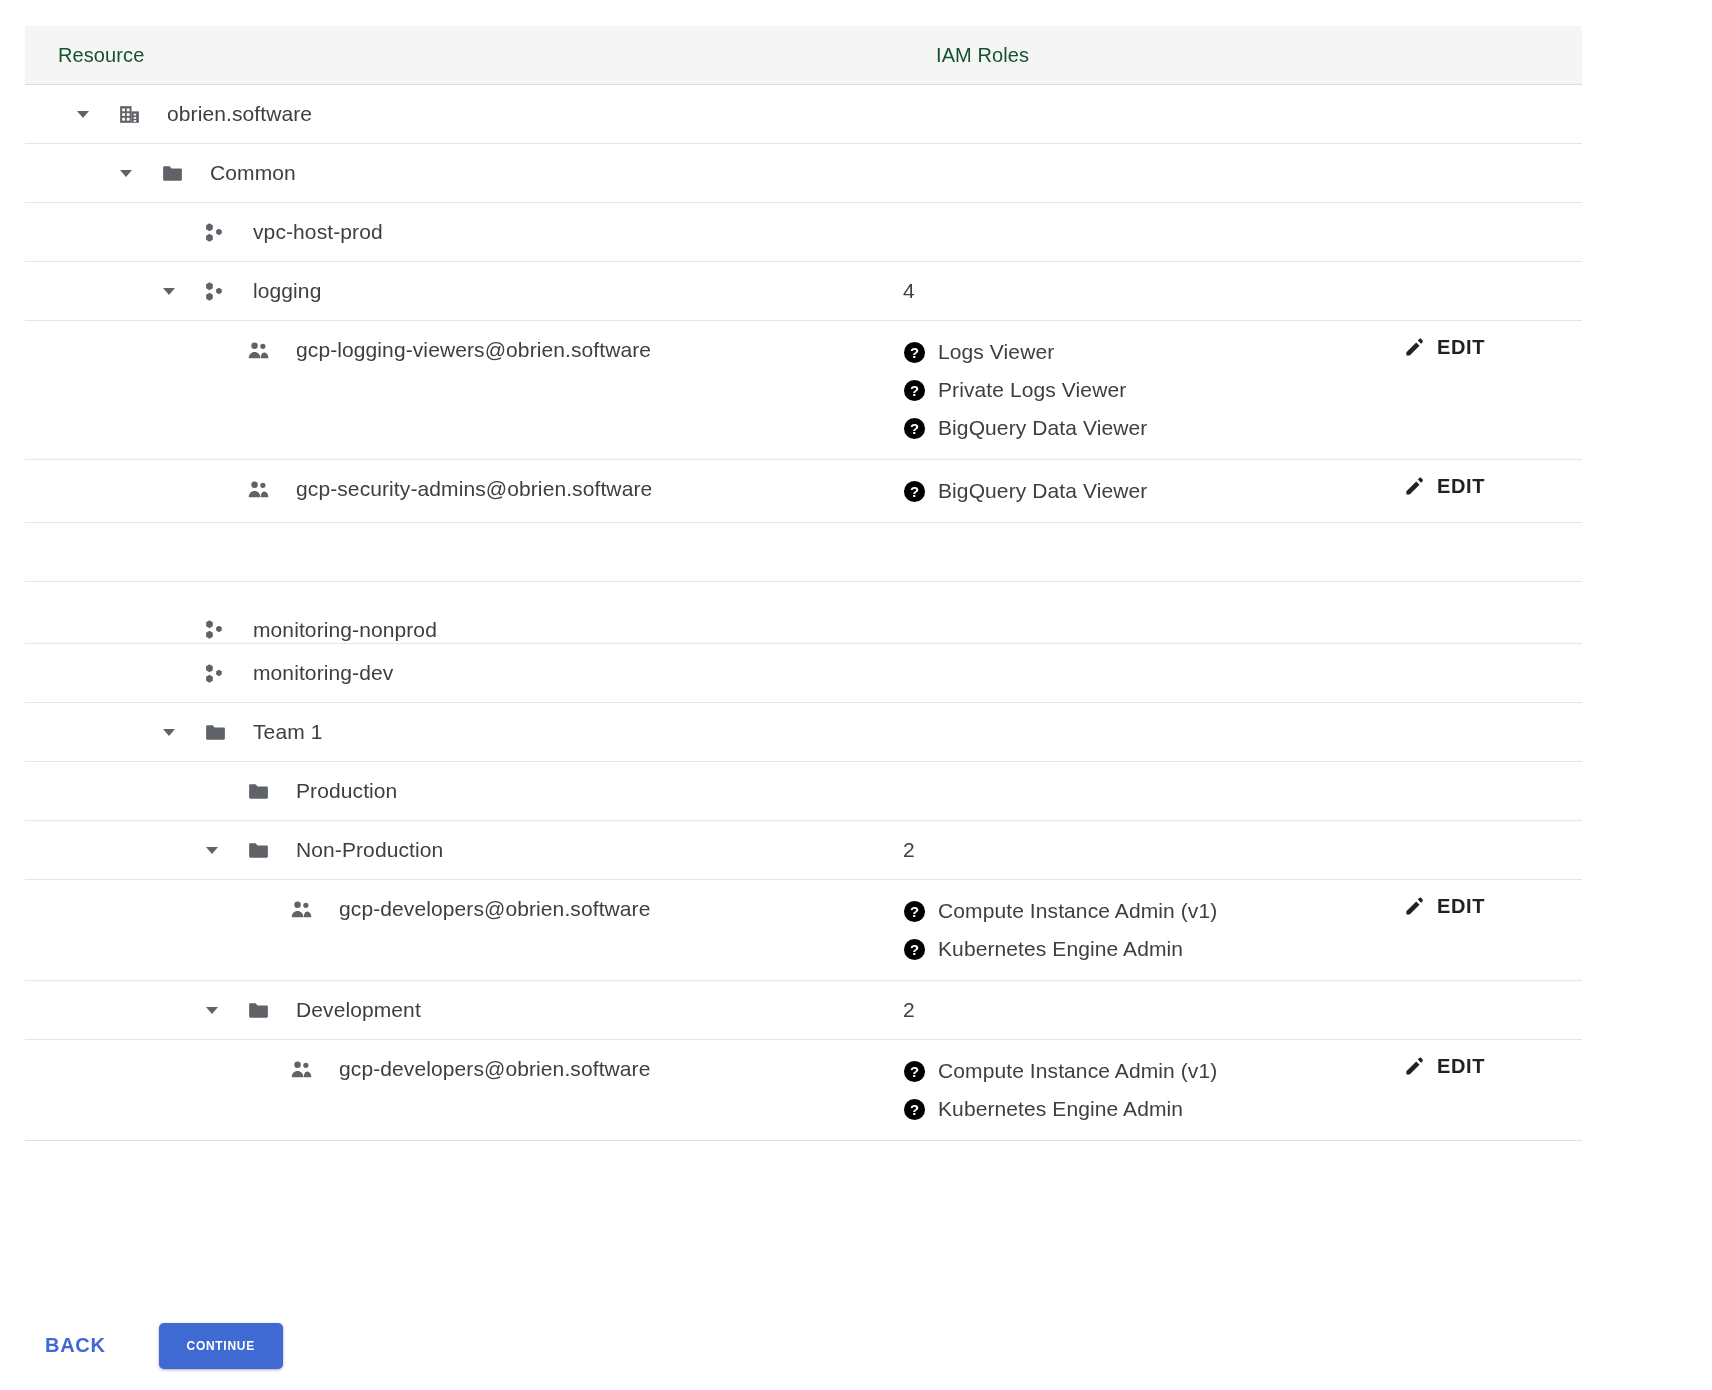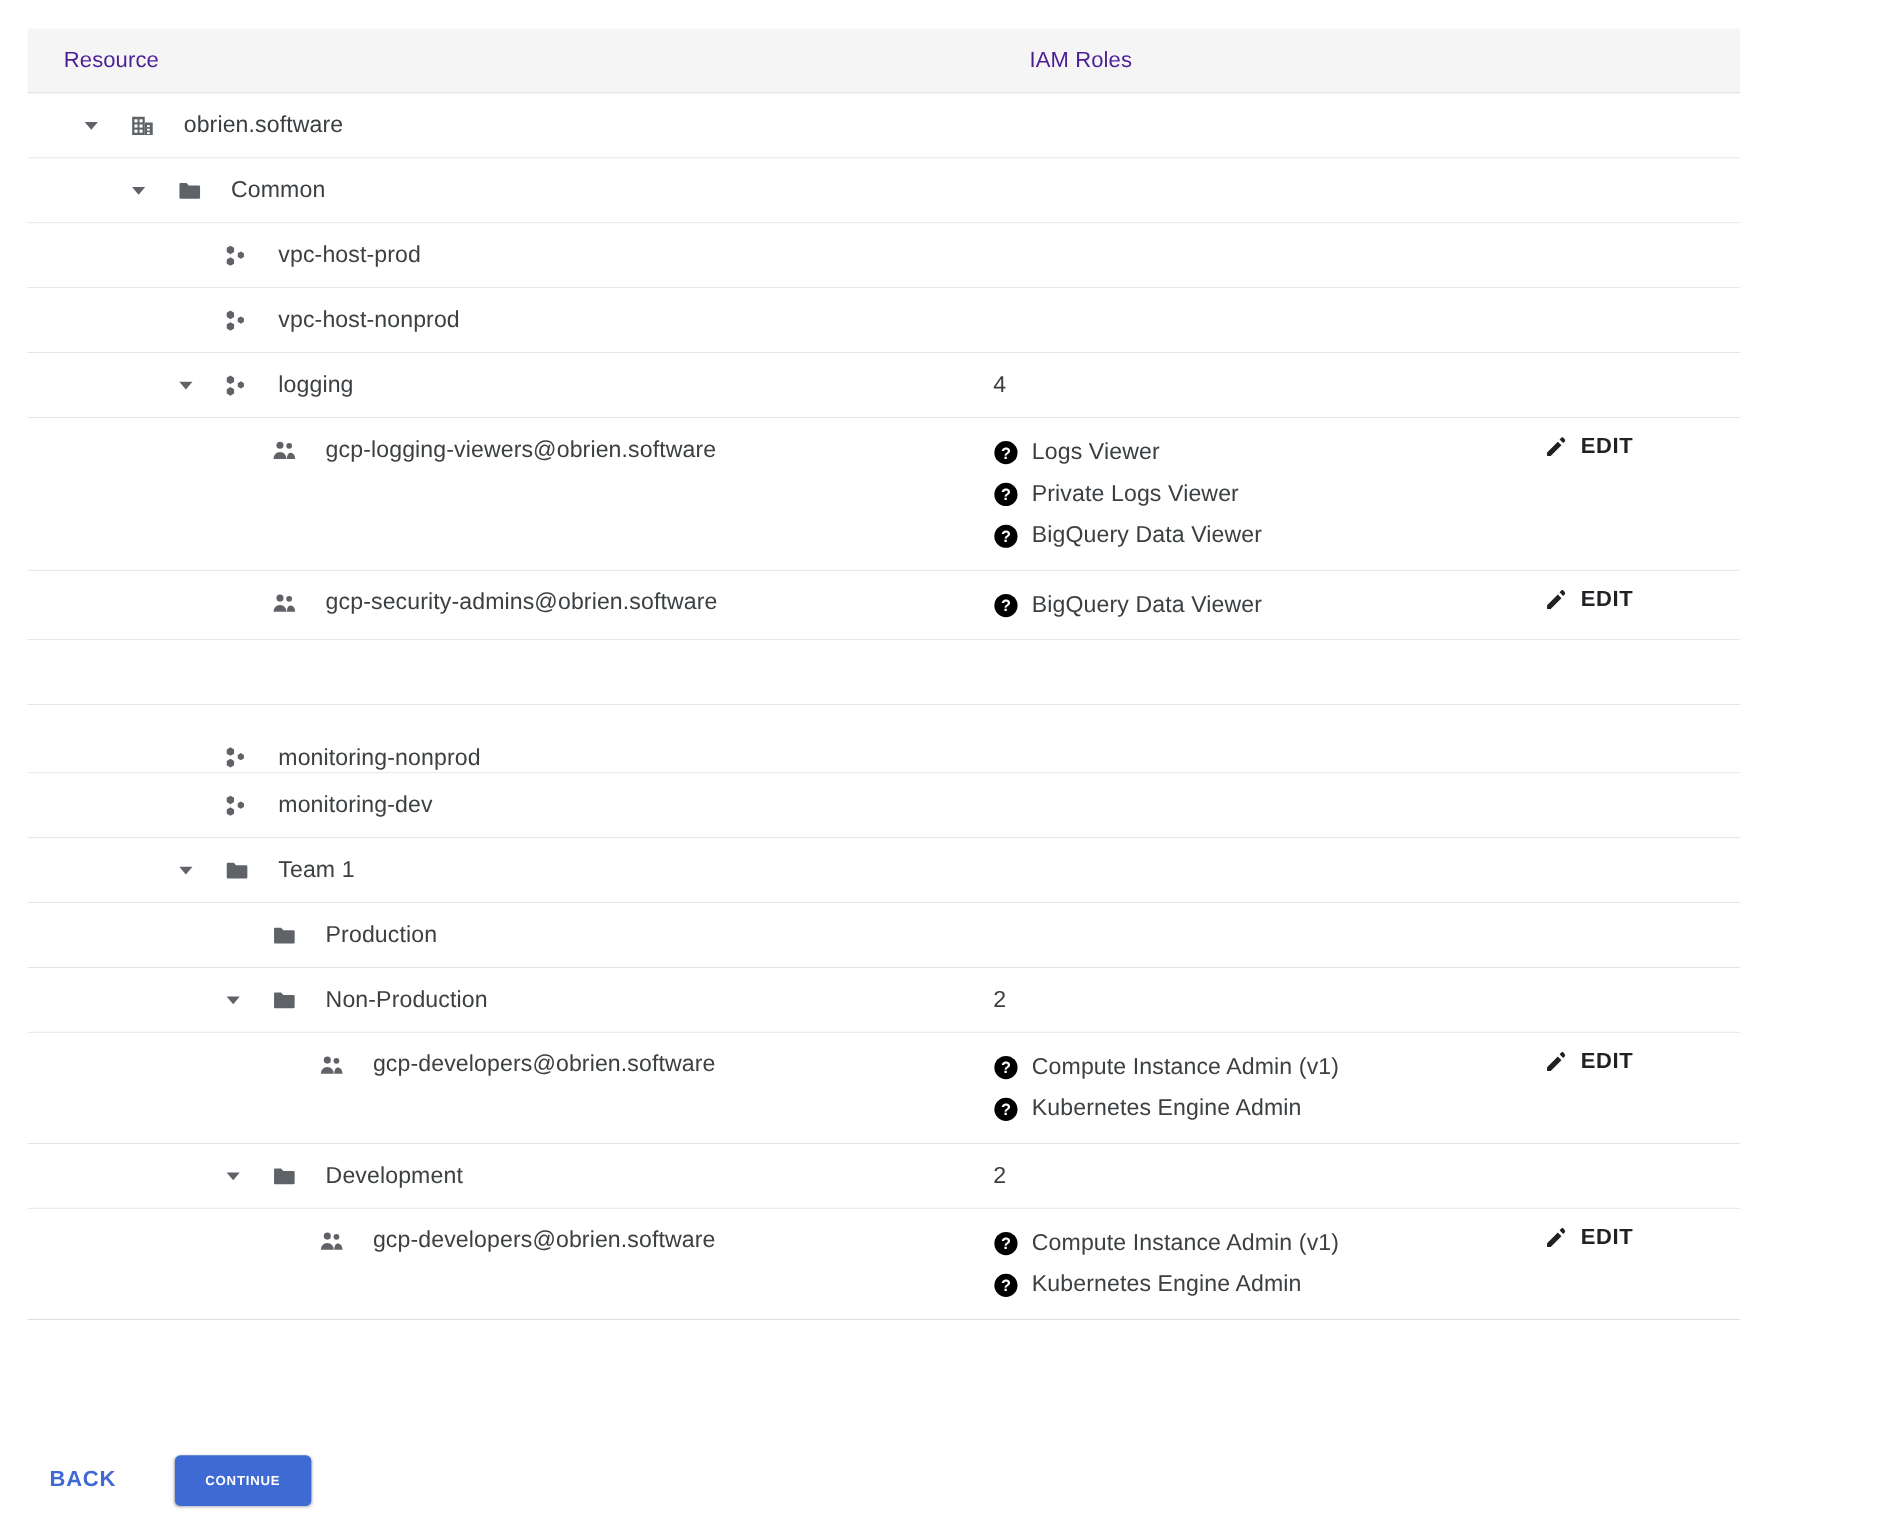--- a/index.html
+++ b/index.html
@@ -30,21 +30,21 @@
   }
   .thead {
     display: flex;
     align-items: center;
     height: 58px;
     background: #f5f5f5;
     border-bottom: 1px solid #dadce0;
   }
   .th {
     font-size: 20px;
-    color: #4c1d95;
+    color: #14532d;
     font-weight: normal;
     letter-spacing: 0.1px;
   }
   .th.resource { padding-left: 33px; }
   .th.roles { padding-left: 0; }
 
   .col-resource { width: 878px; flex: 0 0 878px; }
   .col-roles    { width: 500px; flex: 0 0 500px; }
   .col-action   { width: 179px; flex: 0 0 179px; }
 
@@ -267,41 +267,20 @@
               </span>
               <span class="res-label">vpc-host-prod</span>
             </div>
           </div>
           <div class="cell col-roles roles-cell"></div>
           <div class="cell col-action" style="align-items: flex-start;"></div>
         </div>
         <div class="row">
           <div class="cell col-resource">
             <div class="res-inner" style="padding-left: 131px;">
-              <span class="caret spacer">
-                <svg width="20" height="20" viewBox="0 0 20 20" aria-hidden="true">
-                  <path d="M4 7 L16 7 L10 14 Z" fill="#5f6368"></path>
-                </svg>
-              </span>
-              <span class="res-icon">
-                <svg width="25" height="25" viewBox="0 0 24 24" aria-hidden="true">
-                  <path d="M6.2 3.2 L9.4 5.1 L9.4 8.8 L6.2 10.7 L3 8.8 L3 5.1 Z" fill="#5f6368"></path>
-                  <path d="M6.2 13.3 L9.4 15.2 L9.4 18.9 L6.2 20.8 L3 18.9 L3 15.2 Z" fill="#5f6368"></path>
-                  <path d="M15.3 8.3 L18.0 9.9 L18.0 13.0 L15.3 14.6 L12.6 13.0 L12.6 9.9 Z" fill="#5f6368"></path>
-                </svg>
-              </span>
-              <span class="res-label">vpc-host-nonprod</span>
-            </div>
-          </div>
-          <div class="cell col-roles roles-cell"></div>
-          <div class="cell col-action" style="align-items: flex-start;"></div>
-        </div>
-        <div class="row">
-          <div class="cell col-resource">
-            <div class="res-inner" style="padding-left: 131px;">
               <span class="caret">
                 <svg width="20" height="20" viewBox="0 0 20 20" aria-hidden="true">
                   <path d="M4 7 L16 7 L10 14 Z" fill="#5f6368"></path>
                 </svg>
               </span>
               <span class="res-icon">
                 <svg width="25" height="25" viewBox="0 0 24 24" aria-hidden="true">
                   <path d="M6.2 3.2 L9.4 5.1 L9.4 8.8 L6.2 10.7 L3 8.8 L3 5.1 Z" fill="#5f6368"></path>
                   <path d="M6.2 13.3 L9.4 15.2 L9.4 18.9 L6.2 20.8 L3 18.9 L3 15.2 Z" fill="#5f6368"></path>
                   <path d="M15.3 8.3 L18.0 9.9 L18.0 13.0 L15.3 14.6 L12.6 13.0 L12.6 9.9 Z" fill="#5f6368"></path>

